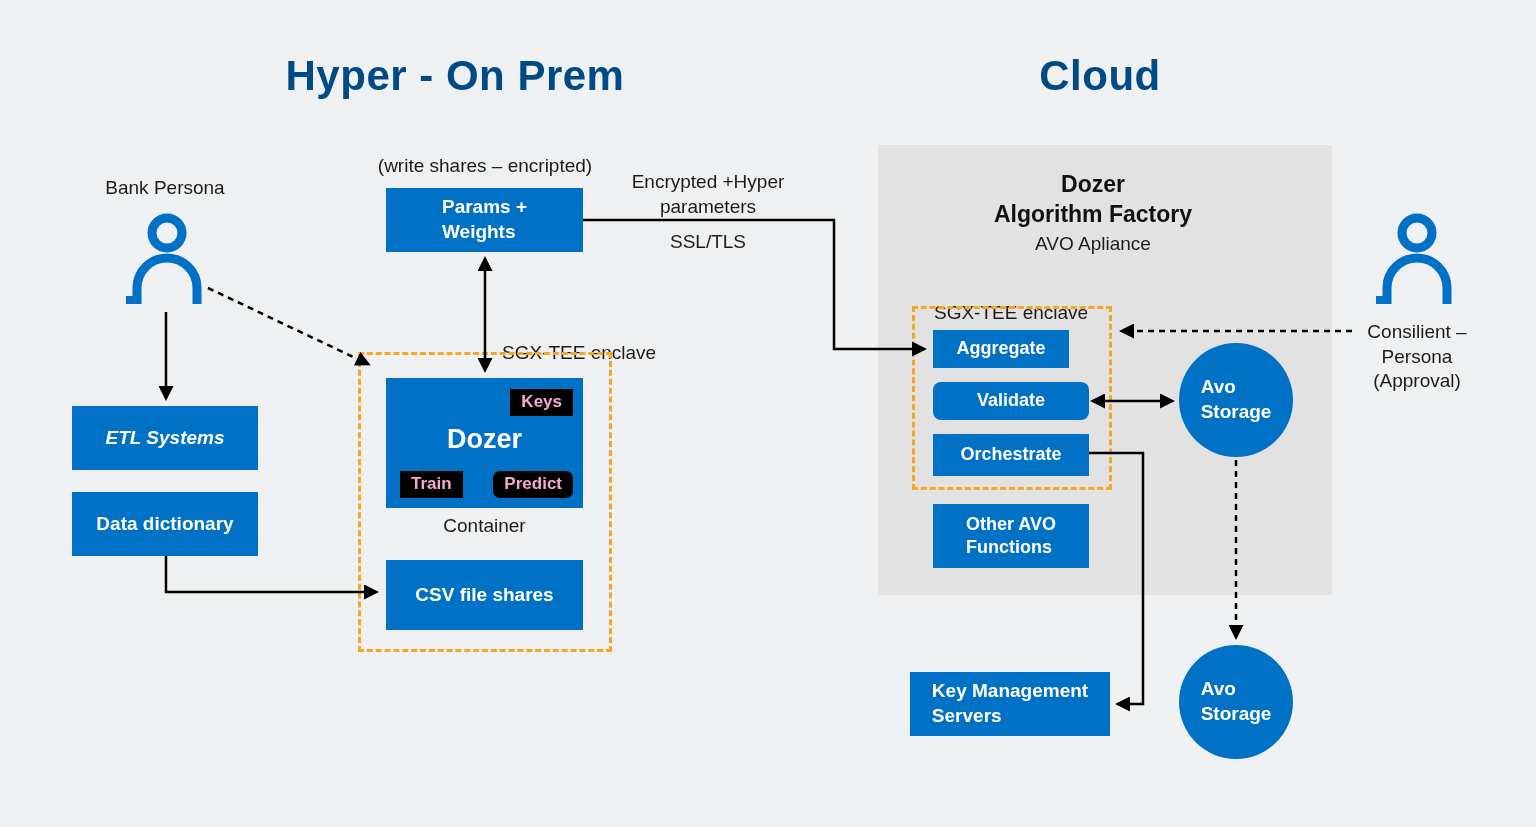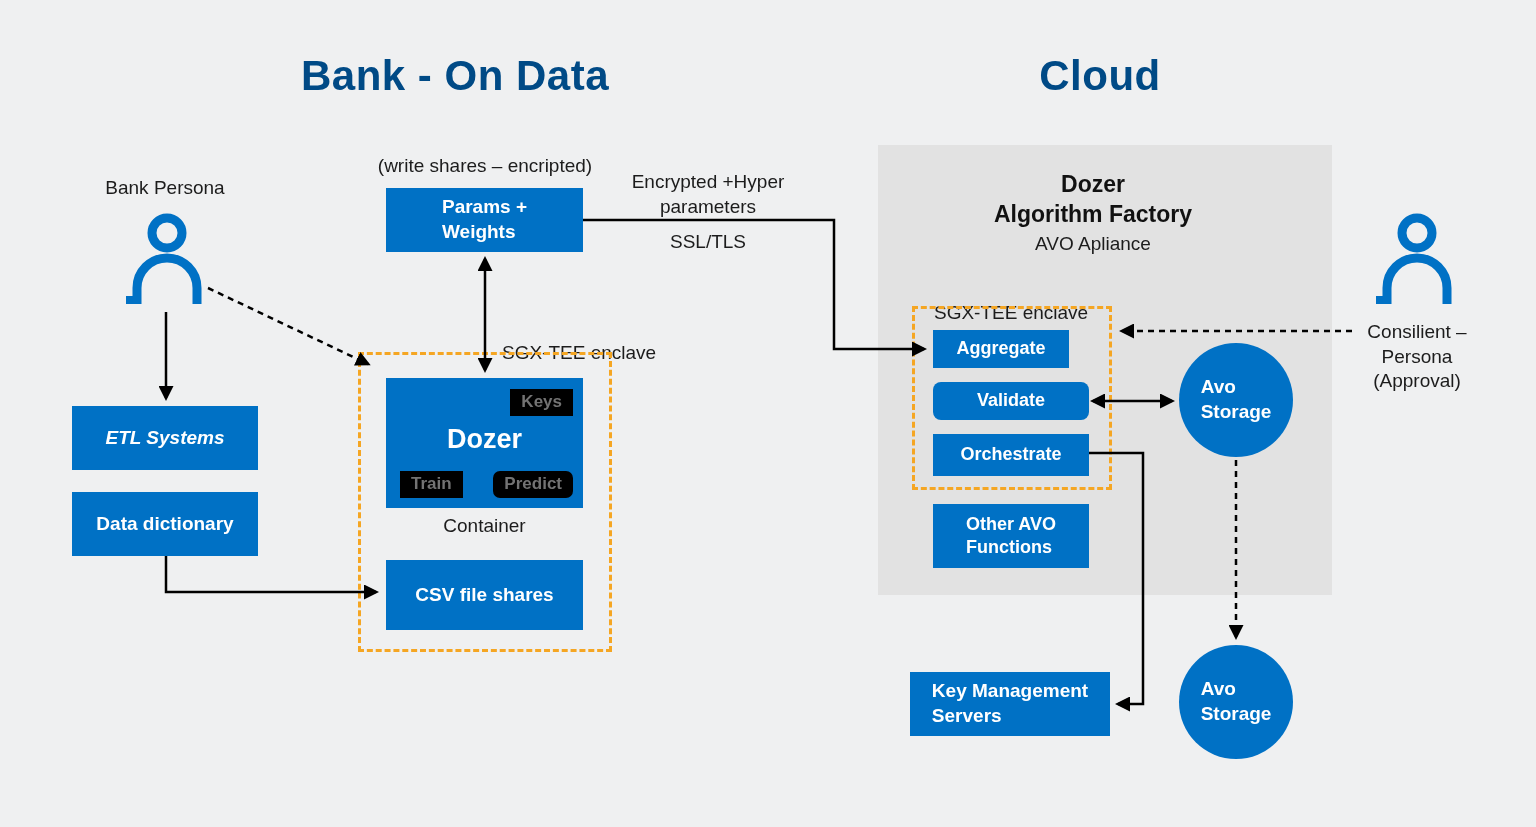--- a/index.html
+++ b/index.html
@@ -6,34 +6,34 @@
   .canvas{position:relative;width:1536px;height:827px;background:#eff0f1;
           font-family:"Liberation Sans",sans-serif;overflow:hidden;}
   .abs{position:absolute;}
   .section-title{font-size:42px;font-weight:800;color:#004a86;text-align:center;letter-spacing:.5px;}
   .label{color:#1c1c1c;font-size:19px;text-align:center;line-height:1.3;}
   .label-left{text-align:left;margin-top:21px;}
   .blue-box{background:#0071c5;color:#fff;font-weight:bold;font-size:19px;
             display:flex;align-items:center;justify-content:center;text-align:left;line-height:1.3;}
   .multiline{white-space:pre-line;}
   .enclave{border:3px dashed #f5a623;background:transparent;box-sizing:border-box;}
-  .tag{position:absolute;background:#000;color:#737373;font-size:17px;font-weight:bold;padding:4px 11px;line-height:1.1;}
+  .tag{position:absolute;background:#000;color:#f9a8d4;font-size:17px;font-weight:bold;padding:4px 11px;line-height:1.1;}
   .circle{border-radius:50%;}
   .panel{background:#e2e2e2;}
   .factory-title{font-size:23px;font-weight:bold;color:#111;text-align:center;line-height:1.3;}
   .connectors{position:absolute;left:0;top:0;pointer-events:none;}
   .ln{fill:none;stroke:#000;stroke-width:2.5;}
   .dash{stroke-dasharray:6 5;}
 </style>
 </head>
 <body>
 
 <div class="canvas">
 
-  <div class="abs section-title" style="left:230px;top:52px;width:450px;">Bank - On Data</div>
+  <div class="abs section-title" style="left:230px;top:52px;width:450px;">Hyper - On Prem</div>
   <div class="abs section-title" style="left:985px;top:52px;width:230px;">Cloud</div>
 
   <div class="abs label" style="left:80px;top:176px;width:170px;">Bank Persona</div>
   <svg class="abs" style="left:126px;top:212px;" width="82" height="96" viewBox="0 0 82 96">
     <circle cx="41" cy="21" r="15" fill="none" stroke="#0071c5" stroke-width="9"></circle>
     <path d="M 11 92 L 11 76 A 30 30 0 0 1 71 76 L 71 92" fill="none" stroke="#0071c5" stroke-width="9"></path>
     <rect x="0" y="84" width="10" height="8" fill="#0071c5"></rect>
   </svg>
 
   <div class="abs blue-box" style="left:72px;top:406px;width:186px;height:64px;font-style:italic;">ETL Systems</div>

